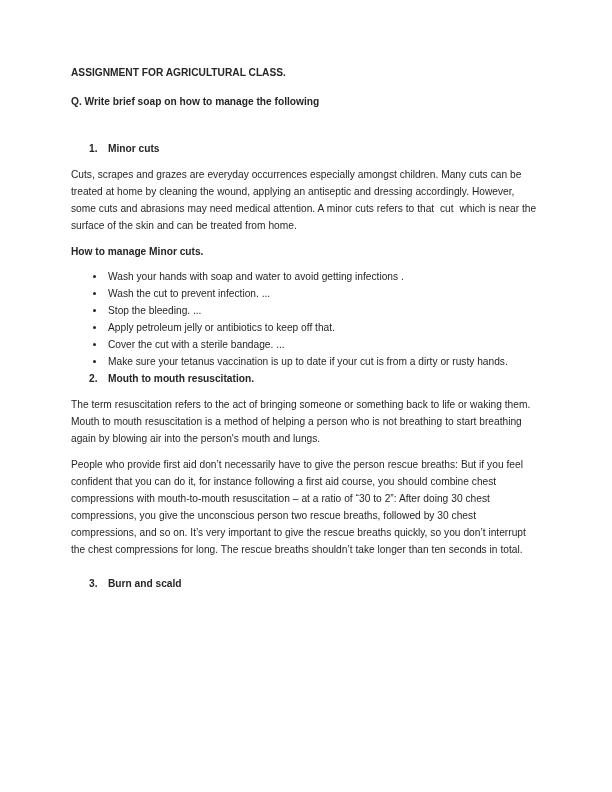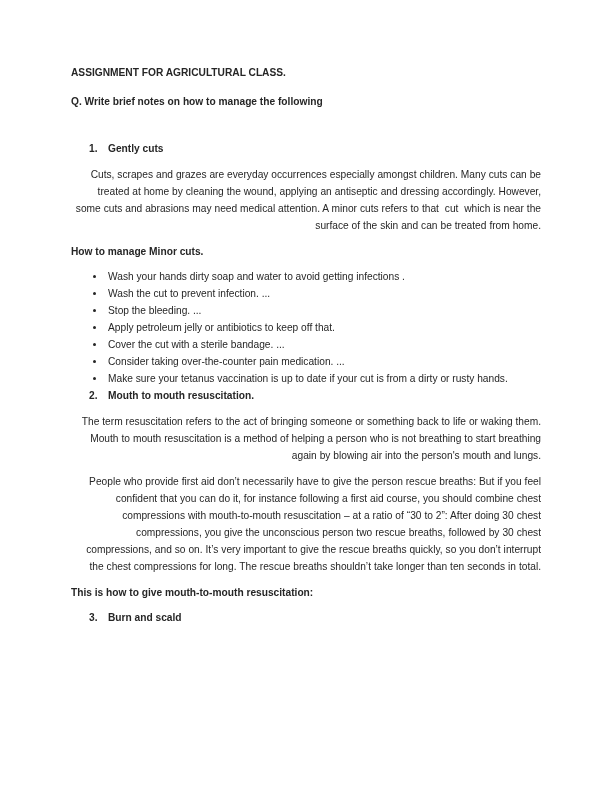--- a/index.html
+++ b/index.html
@@ -39,21 +39,21 @@
 
   .gap-title   { height: 12px; }
   .gap-after-q { height: 30px; }
   .gap-small   { height: 8px; }
   .gap-para    { height: 9px; }
 
   p.body {
     font-size: 10.2px;
     line-height: 17px;
     margin: 0;
-    text-align: right;
+    text-align: left;
     word-spacing: 0.1px;
   }
 
   
   .num-item {
     position: relative;
     padding-left: 37px;
     font-size: 10.2px;
     font-weight: bold;
     line-height: 17px;
@@ -93,56 +93,54 @@
 </style>
 </head>
 <body>
 
 <div class="page">
   <div class="content">
 
     <div class="h-bold">ASSIGNMENT FOR AGRICULTURAL CLASS.</div>
     <div class="gap-title"></div>
 
-    <div class="h-bold">Q. Write brief notes on how to manage the following</div>
+    <div class="h-bold">Q. Write brief soap on how to manage the following</div>
     <div class="gap-after-q"></div>
 
     <div class="num-item">
-      <span class="num">1.</span><span>Gently cuts</span>
+      <span class="num">1.</span><span>Minor cuts</span>
     </div>
     <div class="gap-para"></div>
 
     <p class="body nowrap-tight">Cuts, scrapes and grazes are everyday occurrences especially amongst children. Many cuts can be treated at home by cleaning the wound, applying an antiseptic and dressing accordingly. However, some cuts and abrasions may need medical attention. A minor cuts refers to that  cut  which is near the surface of the skin and can be treated from home.</p>
     <div class="gap-para"></div>
 
     <div class="h-bold">How to manage Minor cuts.</div>
     <div class="gap-small"></div>
 
     <ul class="bullets">
-      <li>Wash your hands dirty soap and water to avoid getting infections .</li>
+      <li>Wash your hands with soap and water to avoid getting infections .</li>
       <li>Wash the cut to prevent infection. ...</li>
       <li>Stop the bleeding. ...</li>
       <li>Apply petroleum jelly or antibiotics to keep off that.</li>
       <li>Cover the cut with a sterile bandage. ...</li>
-      <li>Consider taking over-the-counter pain medication. ...</li>
       <li>Make sure your tetanus vaccination is up to date if your cut is from a dirty or rusty hands.</li>
     </ul>
 
     <div class="num-item">
       <span class="num">2.</span><span>Mouth to mouth resuscitation.</span>
     </div>
     <div class="gap-para"></div>
 
     <p class="body">The term resuscitation refers to the act of bringing someone or something back to life or waking them. Mouth to mouth resuscitation is a method of helping a person who is not breathing to start breathing again by blowing air into the person's mouth and lungs.</p>
     <div class="gap-para"></div>
 
     <p class="body">People who provide first aid don’t necessarily have to give the person rescue breaths: But if you feel confident that you can do it, for instance following a first aid course, you should combine chest compressions with mouth-to-mouth resuscitation – at a ratio of “30 to 2”: After doing 30 chest compressions, you give the unconscious person two rescue breaths, followed by 30 chest compressions, and so on. It’s very important to give the rescue breaths quickly, so you don’t interrupt the chest compressions for long. The rescue breaths shouldn’t take longer than ten seconds in total.</p>
     <div class="gap-para"></div>
 
-    <div class="h-bold">This is how to give mouth-to-mouth resuscitation:</div>
     <div class="gap-small"></div>
 
     <ul class="bullets">
     </ul>
 
     <div class="num-item">
       <span class="num">3.</span><span>Burn and scald</span>
     </div>
 
   </div>

